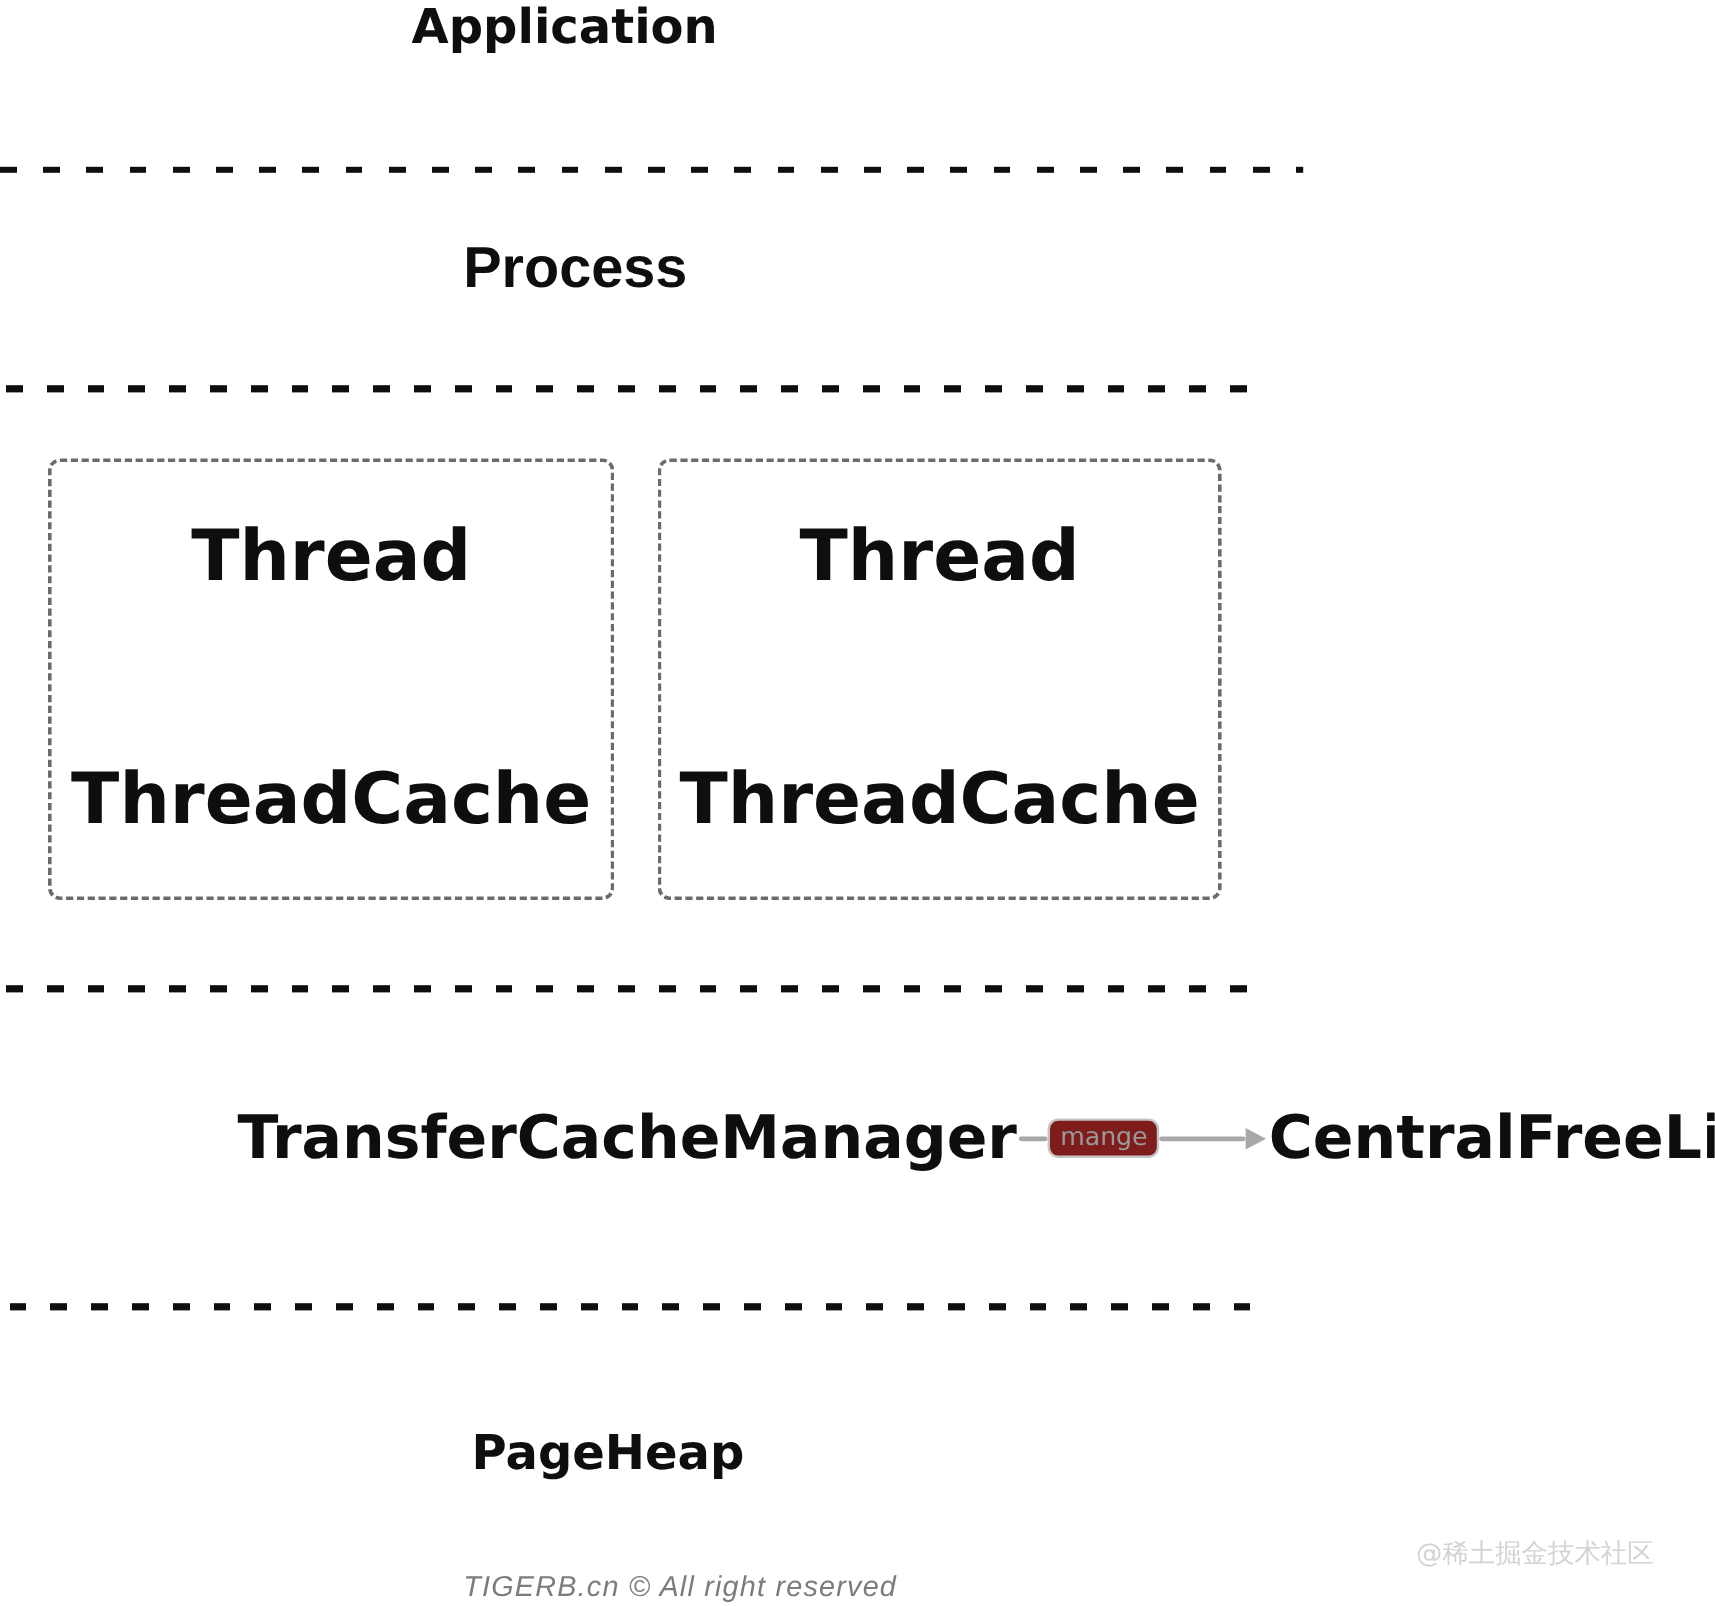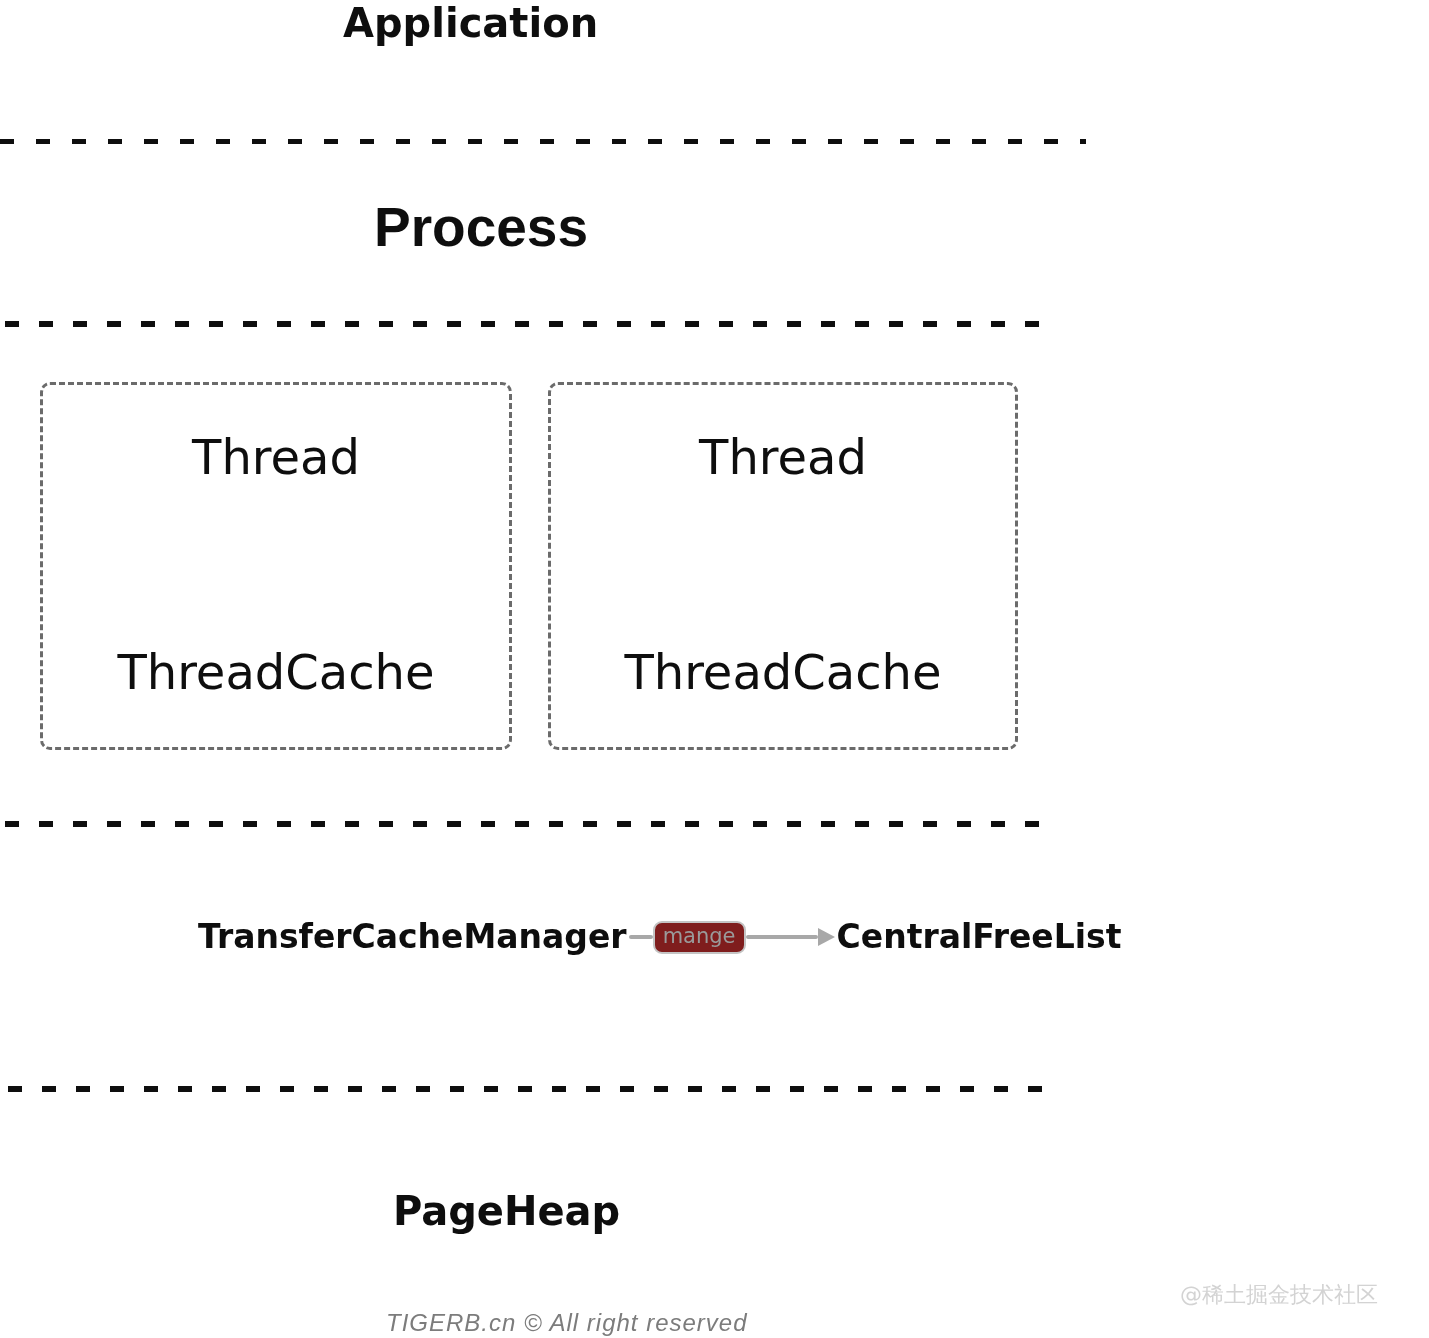--- a/index.html
+++ b/index.html
@@ -23,23 +23,23 @@
   .big-label{
     position:absolute;
     font-weight:bold;
     font-size:40px;
     line-height:1.15;
     white-space:nowrap;
     color:var(--text);
   }
   .app-label{left:343px;top:0px;}
   .process-label{
-    left:374px;top:196px;
+    left:386px;top:196px;
     font-family:"Liberation Sans", sans-serif;
-    font-size:55px;font-weight:bold;
+    font-size:48px;font-weight:bold;
   }
   .pageheap-label{left:393px;top:1188px;}
 
   .divider{
     position:absolute;
     height:6px;
     background:repeating-linear-gradient(to right, var(--text) 0 14px, transparent 14px 34px);
   }
   .divider-1{top:139px;left:0;width:1086px;height:5px;
     background:repeating-linear-gradient(to right, var(--text) 0 14px, transparent 14px 36px);}
@@ -53,31 +53,31 @@
     border:3px dashed var(--box-border);
     border-radius:10px;
     box-sizing:border-box;
     display:flex;flex-direction:column;
     justify-content:space-between;align-items:center;
     padding:46px 0 48px;
   }
   .thread-box-1{left:40px;width:472px;}
   .thread-box-2{left:548px;width:470px;}
   .thread-name,.thread-cache{
-    font-size:48px;font-weight:normal;white-space:nowrap;line-height:1.1;
+    font-size:59px;font-weight:bold;white-space:nowrap;line-height:1.1;
   }
 
   .transfer-row{
     position:absolute;
     left:198px;top:916px;
     display:flex;align-items:center;
     white-space:nowrap;
   }
   .transfer-label,.central-label{
-    font-size:33px;font-weight:bold;line-height:1.3;
+    font-size:50px;font-weight:bold;line-height:1.3;
   }
   .edge{
     display:flex;align-items:center;
     margin:0 2px;
   }
   .edge-line-pre{width:24px;height:4px;background:var(--arrow);border-radius:2px;}
   .edge-badge{
     font-size:21px;font-weight:normal;
     color:var(--edge-label-text);
     border:2px solid var(--edge-label-border);

